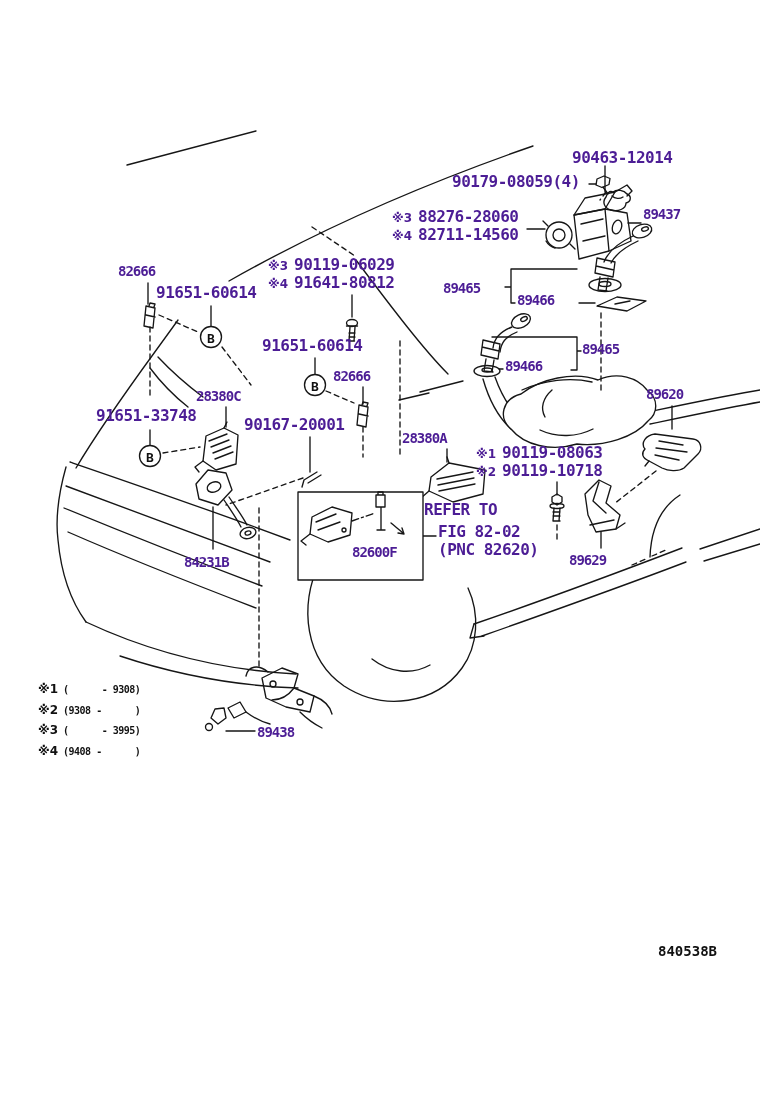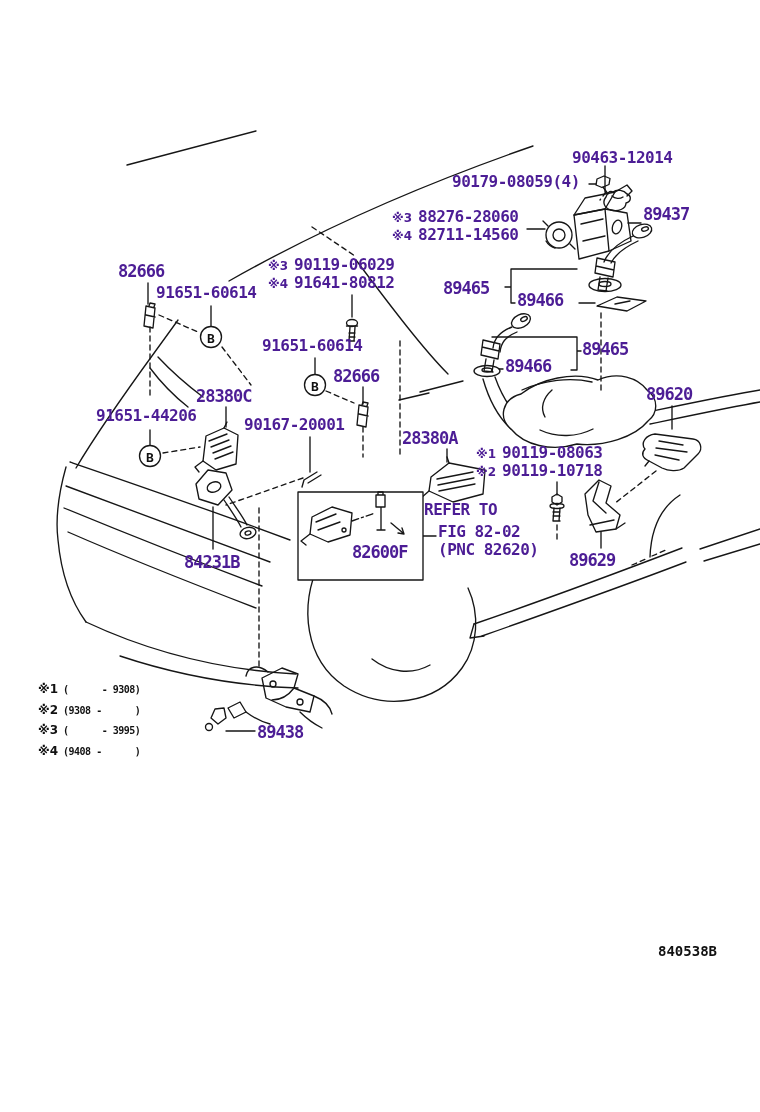--- a/index.html
+++ b/index.html
@@ -6,21 +6,21 @@
   #stage{position:relative;width:760px;height:1112px;background:#fff;overflow:hidden;
          font-family:"DejaVu Sans Mono",monospace;color:#111;}
   #art{position:absolute;left:0;top:0;}
   .ln path,.ln line,.ln circle,.ln ellipse,.ln rect{stroke:#161616;fill:none;stroke-width:1.35;
       stroke-linecap:round;stroke-linejoin:round;}
   .dash path{stroke-dasharray:5 4;}
   .dashdot{stroke-dasharray:7 3 2 3 !important;}
   .fillw{fill:#fff !important;}
   .bsym text{font:bold 13px "DejaVu Sans Mono",monospace;fill:#111;stroke:none;}
   .plabel{position:absolute;font-weight:bold;color:#4c1d95;white-space:pre;}
-  .lg{font-size:17px;line-height:24px;letter-spacing:-1px;}
+  .lg{font-size:14px;line-height:24px;letter-spacing:-1px;}
   .md{font-size:16px;line-height:19px;letter-spacing:-0.5px;}
   .mark{font-size:12px;font-family:"DejaVu Sans",sans-serif;font-weight:bold;margin-right:6px;letter-spacing:0;}
   .legendrow{position:absolute;left:38px;font-weight:bold;white-space:pre;}
   .legendrow .mk{font-size:12px;font-family:"DejaVu Sans",sans-serif;margin-right:5px;}
   .legendrow .rg{font-size:10px;letter-spacing:-0.5px;}
   .code{position:absolute;font-size:14px;font-weight:bold;letter-spacing:0;text-align:right;}
 </style>
 </head>
 <body>
 
@@ -255,21 +255,21 @@
 <div class="plabel md" style="left:156px;top:283px">91651-60614</div>
 
 <div class="plabel lg" style="left:443px;top:276px">89465</div>
 <div class="plabel lg" style="left:517px;top:288px">89466</div>
 <div class="plabel lg" style="left:582px;top:337px">89465</div>
 <div class="plabel lg" style="left:505px;top:354px">89466</div>
 
 <div class="plabel md" style="left:262px;top:336px">91651-60614</div>
 <div class="plabel lg" style="left:333px;top:364px">82666</div>
 <div class="plabel lg" style="left:196px;top:384px">28380C</div>
-<div class="plabel md" style="left:96px;top:406px">91651-44206</div>
+<div class="plabel md" style="left:96px;top:406px">91651-33748</div>
 <div class="plabel md" style="left:244px;top:415px">90167-20001</div>
 <div class="plabel lg" style="left:402px;top:426px">28380A</div>
 <div class="plabel lg" style="left:646px;top:382px">89620</div>
 
 <div class="plabel md" style="left:476px;top:443px"><span class="mark">※1</span><span>90119-08063</span></div>
 <div class="plabel md" style="left:476px;top:461px"><span class="mark">※2</span><span>90119-10718</span></div>
 
 <div class="plabel lg" style="left:184px;top:550px">84231B</div>
 <div class="plabel lg" style="left:352px;top:540px">82600F</div>
 <div class="plabel lg" style="left:569px;top:548px">89629</div>

